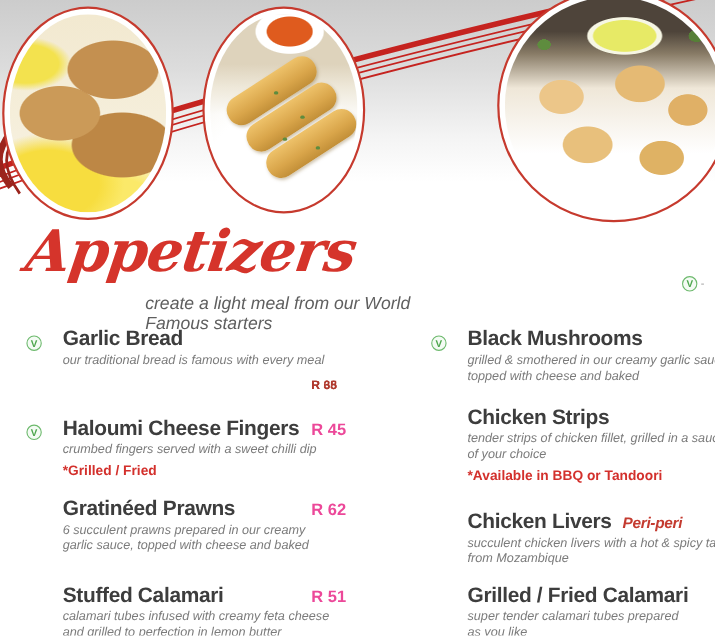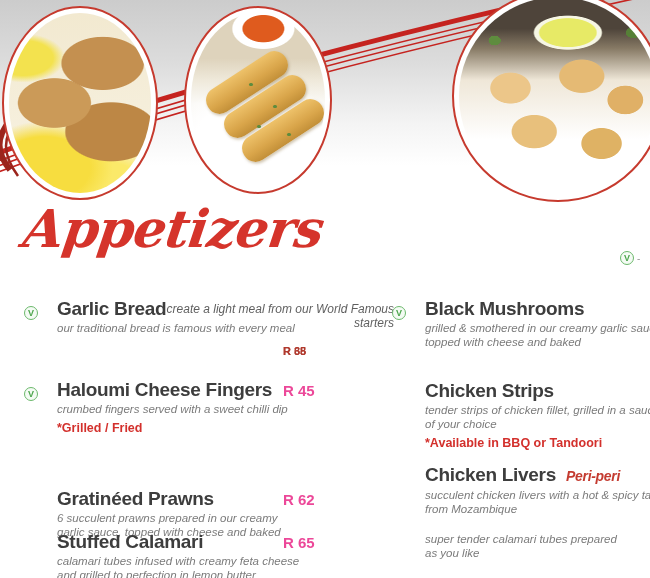--- a/index.html
+++ b/index.html
@@ -45,22 +45,22 @@
       radial-gradient(38px 28px at 38% 68%, #e8c07c 0 58%, rgba(0,0,0,0) 61%),
       radial-gradient(34px 26px at 72% 74%, #dfb264 0 58%, rgba(0,0,0,0) 61%),
       radial-gradient(10px 8px at 18% 22%, #5e8c3e 0 60%, rgba(0,0,0,0) 62%),
       radial-gradient(12px 9px at 88% 18%, #567f37 0 60%, rgba(0,0,0,0) 62%),
       linear-gradient(180deg,#4e443a 0 16%,#877a65 26%,#efe7d8 42%,#ffffff 72%);}
 
   
   #page-title{position:absolute;left:24px;top:198px;width:330px;
       font-family:"DejaVu Serif",serif;font-style:italic;font-weight:600;
       font-size:52px;color:#d5342b;transform:skewX(-8deg);letter-spacing:-1px;}
-  #page-subtitle{position:absolute;left:132px;top:268px;width:262px;text-align:right;
-      font-style:italic;font-size:12px;color:#5f5f5f;margin-top:34px;}
+  #page-subtitle{position:absolute;left:132px;top:268px;width:262px;text-align:left;
+      font-style:italic;font-size:16px;color:#5f5f5f;}
 
   
   #veg-legend{position:absolute;left:620px;top:251px;display:flex;align-items:center;gap:3px;}
 
   
   .v-badge{display:inline-flex;align-items:center;justify-content:center;
       width:14px;height:14px;border:1.4px solid #6cb96c;border-radius:50%;
       background:#f4fbf4;color:#4da64d;font-size:9px;font-weight:bold;box-sizing:border-box;}
   .item{position:absolute;}
   .item .vpos{position:absolute;left:-33px;top:4px;}
@@ -70,22 +70,22 @@
   .desc{font-size:11.5px;font-style:italic;color:#7b7b7b;line-height:14px;margin-top:1px;}
   .note{font-size:12.5px;font-weight:bold;color:#d3302c;margin-top:5px;}
   .variant{position:relative;font-size:13.5px;color:#595959;margin-top:8px;width:260px;line-height:16px;}
   .price{position:absolute;left:226px;top:0;font-size:11px;font-weight:bold;color:#b03a2e;white-space:nowrap;}
   .head-price{position:absolute;left:226px;top:3px;font-size:15px;font-weight:bold;color:#ec4899;white-space:nowrap;}
 
   
   .col-left{left:57px;width:310px;}
   .col-right{left:425px;width:225px;}
   
-  #item-garlic{top:298px;} #item-haloumi{top:379px;} #item-prawns{top:488px;} #item-stuffed{top:531px;}
-  #item-mushrooms{top:298px;} #item-strips{top:380px;} #item-livers{top:464px;} #item-gfcalamari{top:531px;}
+  #item-garlic{top:298px;} #item-haloumi{top:379px;} #item-prawns{top:452px;} #item-stuffed{top:531px;}
+  #item-mushrooms{top:298px;} #item-strips{top:369px;} #item-livers{top:464px;} #item-gfcalamari{top:531px;}
   
   .w250{width:250px;} .w245{width:245px;} .w240{width:240px;} .w200{width:200px;}
 </style>
 </head>
 <body>
 
 <div id="page">
 
   <div id="banner">
     <svg id="swoosh" width="650" height="207" viewBox="0 0 650 207">
@@ -147,21 +147,21 @@
   </div>
 
   <div class="item col-left" id="item-prawns">
     <div class="head">Gratinéed Prawns</div>
     <span class="head-price">R 62</span>
     <div class="desc w250">6 succulent prawns prepared in our creamy garlic sauce, topped with cheese and baked</div>
   </div>
 
   <div class="item col-left" id="item-stuffed">
     <div class="head">Stuffed Calamari</div>
-    <span class="head-price">R 65</span>
+    <span class="head-price">R 51</span>
     <div class="desc w245">calamari tubes infused with creamy feta cheese and grilled to perfection in lemon butter</div>
   </div>
 
   <div class="item col-right" id="item-mushrooms">
     <span class="vpos"><span class="v-badge">V</span></span>
     <div class="head">Black Mushrooms</div>
     <div class="desc w240">grilled &amp; smothered in our creamy garlic sauce, topped with cheese and baked</div>
   </div>
 
   <div class="item col-right" id="item-strips">
@@ -171,16 +171,17 @@
   </div>
 
   <div class="item col-right" id="item-livers">
     <div class="head">
       <span>Chicken Livers</span><span class="suffix">Peri-peri</span>
     </div>
     <div class="desc w245">succulent chicken livers with a hot &amp; spicy taste from Mozambique</div>
   </div>
 
   <div class="item col-right" id="item-gfcalamari">
+    <div class="head">Grilled / Fried Calamari</div>
     <div class="desc w200">super tender calamari tubes prepared as you like</div>
   </div>
 
 </div>
 
 </body></html>

